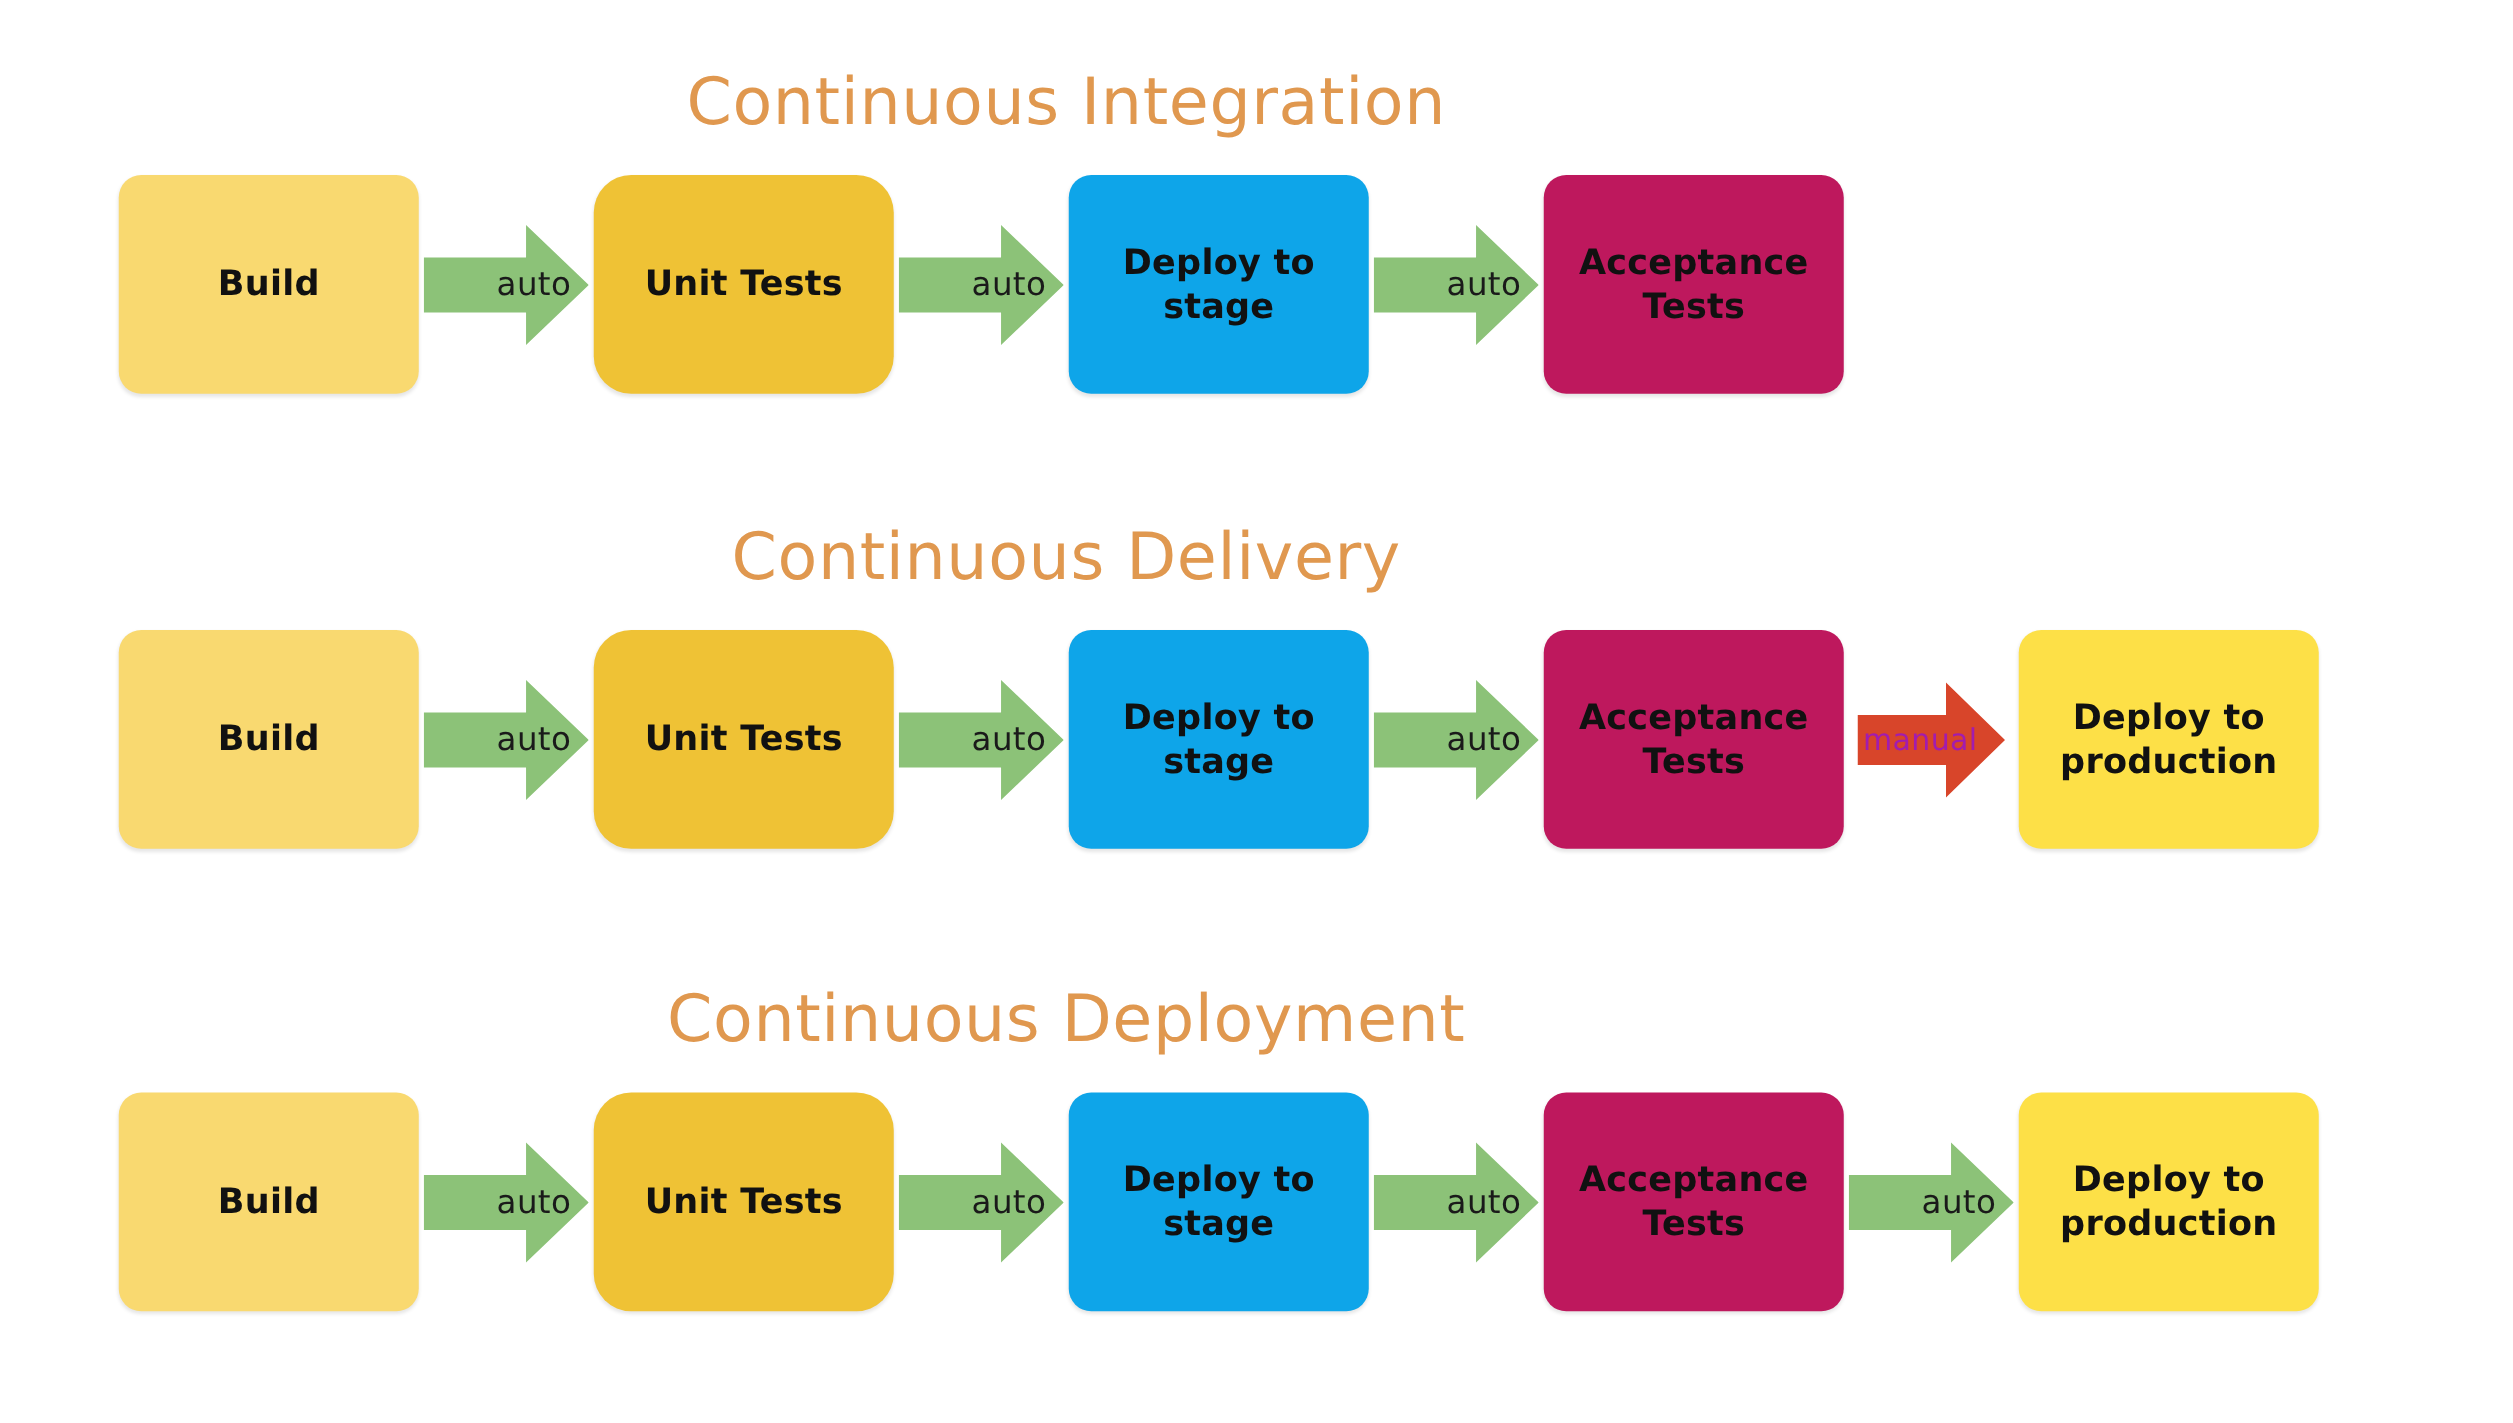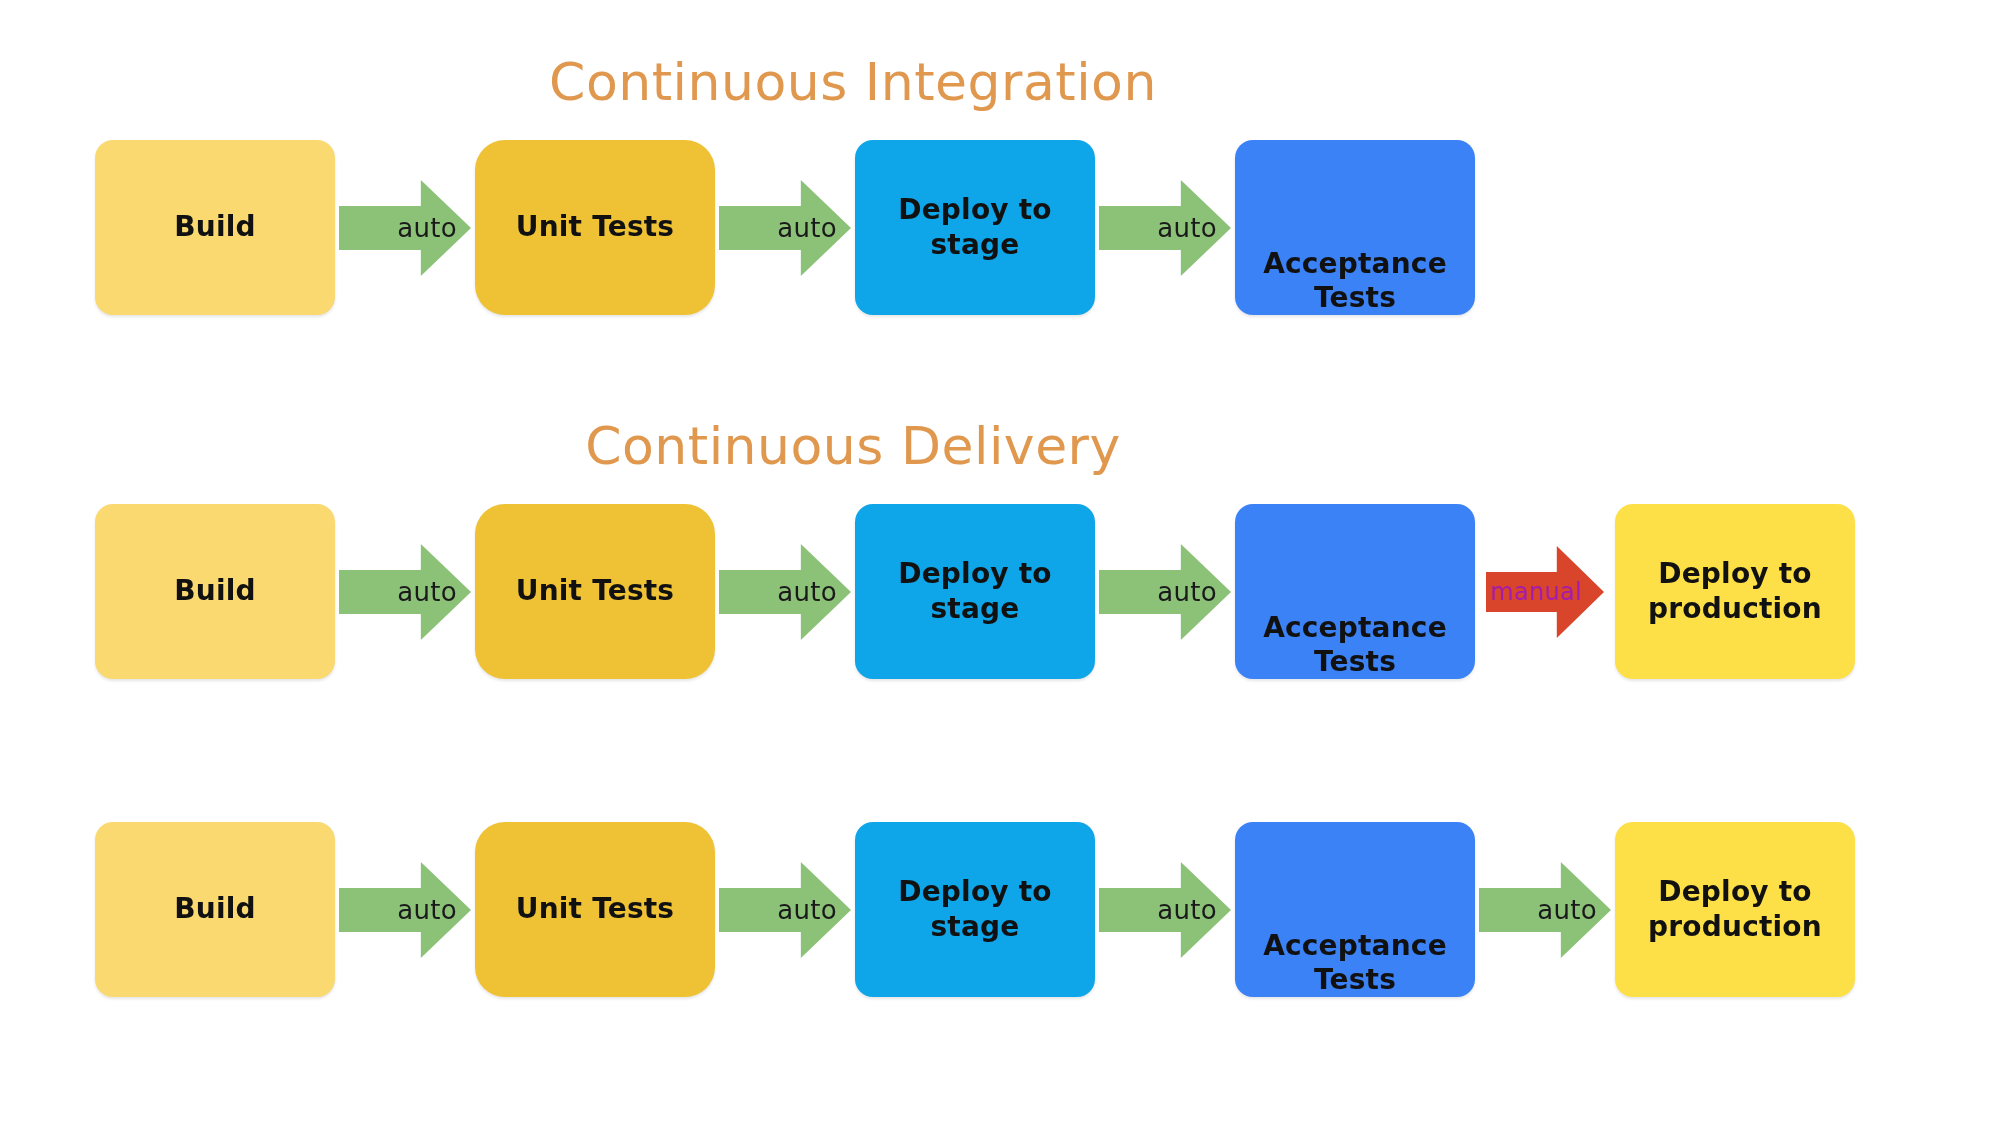--- a/index.html
+++ b/index.html
@@ -63,21 +63,21 @@
     font-weight: bold;
     color: #111111;
     line-height: 1.22;
     letter-spacing: 0.2px;
     padding: 0 8px;
   }
 
   .c-build      { background: #f9d970; }
   .c-unit       { background: #efc235; border-radius: 30px; }
   .c-stage      { background: #0ea5e9; text-align: center; }
-  .c-accept     { background: #3b82f6; align-items: flex-end; }
+  .c-accept     { background: #be185d; }
   .c-prod       { background: #fde047; }
 
   
   .arrow {
     position: absolute;
     height: 108px;
     display: flex;
     align-items: center;
   }
   .arrow svg {
@@ -186,20 +186,21 @@
           </svg>
           <div class="arrow-label">manual</div>
         </div>
         <div class="stage c-prod" style="left: 1615px;">
           <div class="stage-label">Deploy to production</div>
         </div>
       </div>
   </div>
 
   <div class="section" id="section-2" style="top: 790px;">
+    <div class="section-title">Continuous Deployment</div>
     <div class="pipeline" id="pipeline-2">
         <div class="stage c-build" style="left: 95px;">
           <div class="stage-label">Build</div>
         </div>
         <div class="arrow" style="left: 339px; width: 132px; top: 33.5px;">
           <svg viewBox="0 0 132 108" preserveAspectRatio="none">
             <polygon points="0,32 81.84,32 81.84,6 132,54 81.84,102 81.84,76 0,76" fill="#8cc278"></polygon>
           </svg>
           <div class="arrow-label">auto</div>
         </div>

